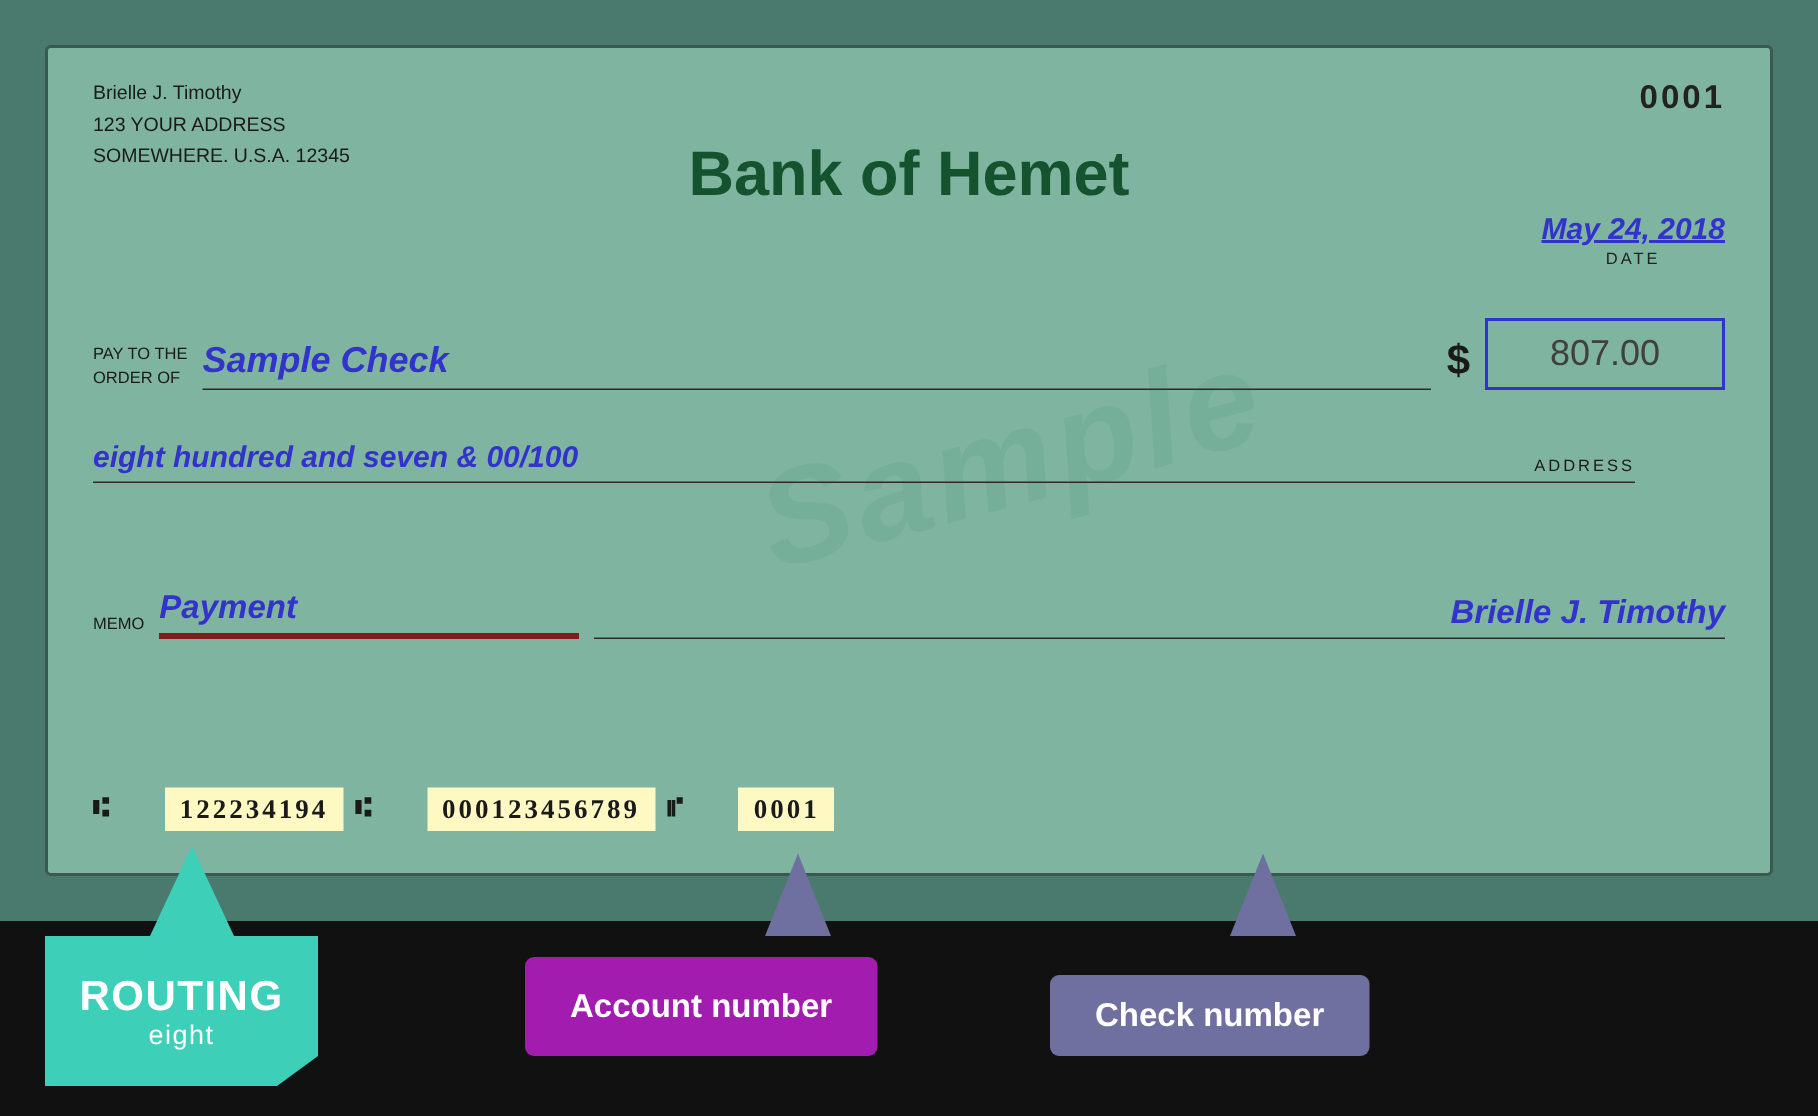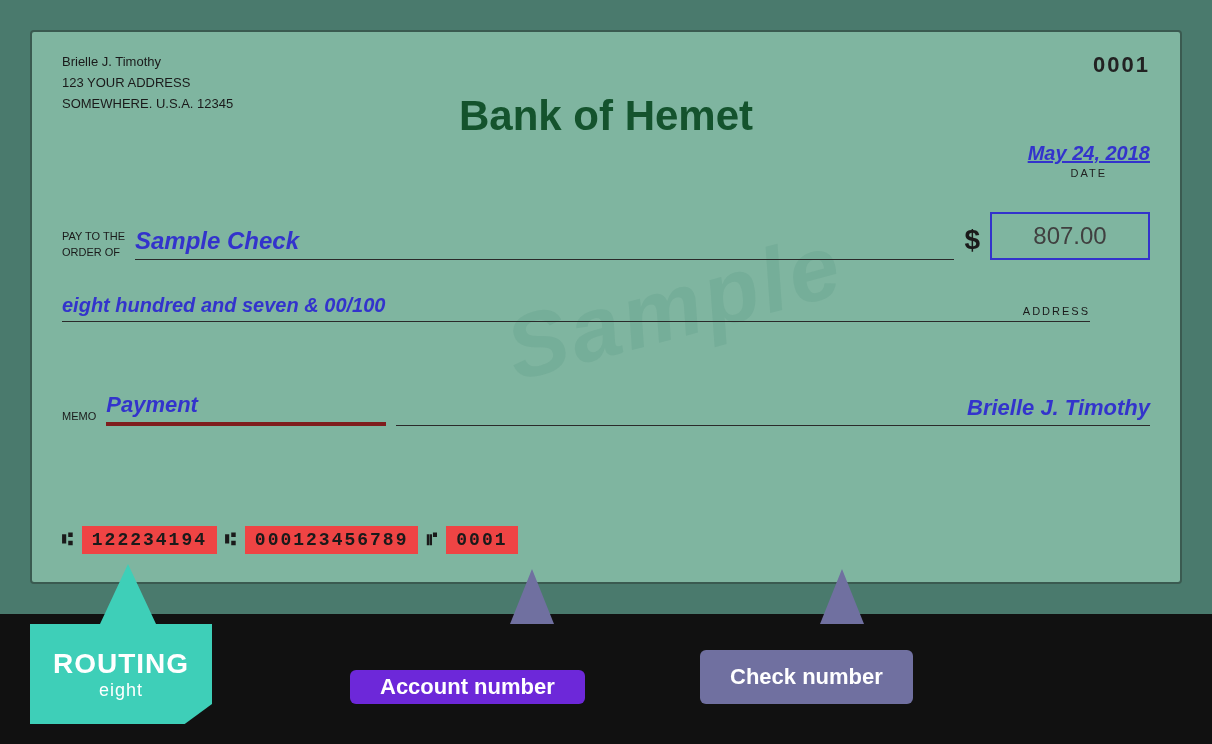--- a/index.html
+++ b/index.html
@@ -239,27 +239,28 @@
 
     .micr-text {
       font-family: 'Courier New', monospace;
       font-size: 18px;
       color: #1a1a1a;
       font-weight: bold;
       letter-spacing: 1px;
     }
 
     .micr-highlight {
-      background-color: #ef4444;
+      background-color: #fef9c3;
       padding: 4px 10px;
-      font-family: Liberation Mono, monospace;
+      font-family: Liberation Serif, serif;
       font-size: 18px;
       font-weight: bold;
       color: #1a1a1a;
       letter-spacing: 2px;
+      margin-left: 28px;
     }
 
     
     .bottom-bar {
       position: absolute;
       bottom: 0;
       left: 0;
       right: 0;
       height: 130px;
       background-color: #111;
@@ -305,22 +306,22 @@
       font-size: 18px;
       color: white;
       letter-spacing: 1px;
     }
 
     
     .account-label-box {
       position: absolute;
       bottom: 40px;
       left: 350px;
-      background-color: #6d28d9;
-      padding: 4px 30px;
+      background-color: #a21caf;
+      padding: 20px 30px;
       border-radius: 6px;
     }
 
     
     .account-arrow {
       position: absolute;
       bottom: 120px;
       left: 510px;
       width: 0;
       height: 0;

